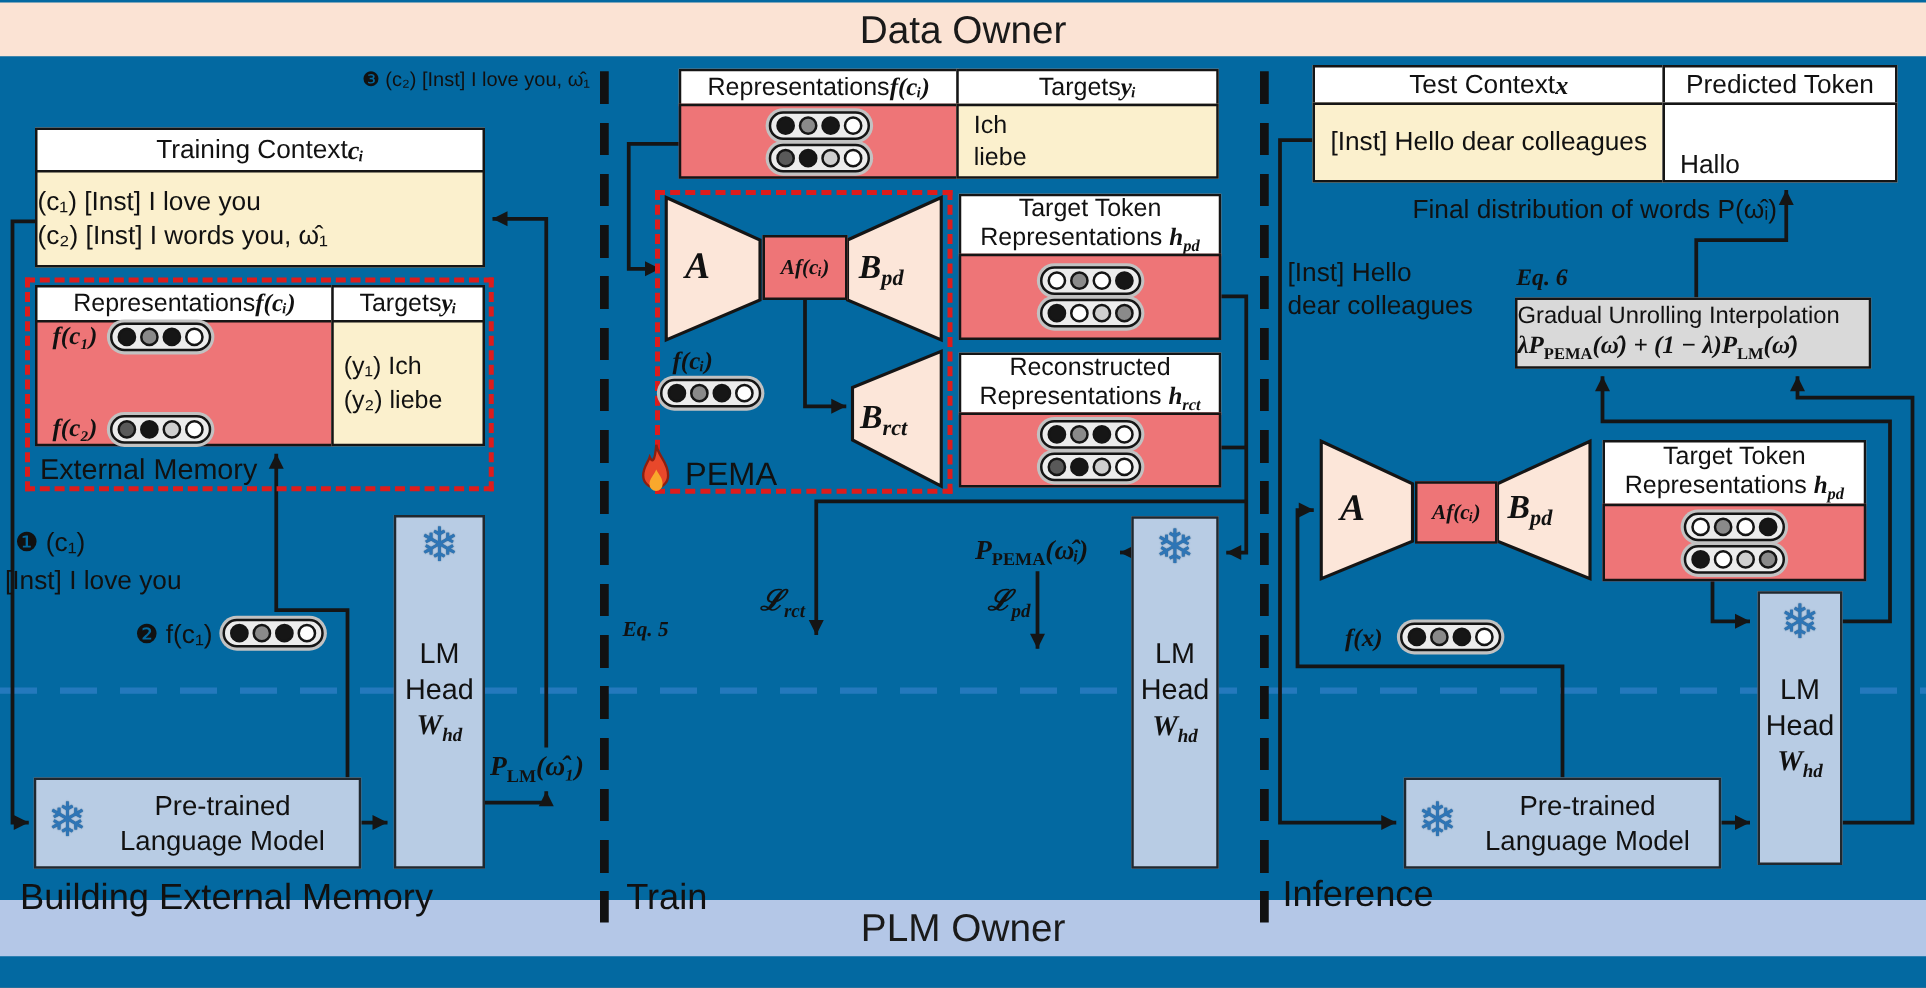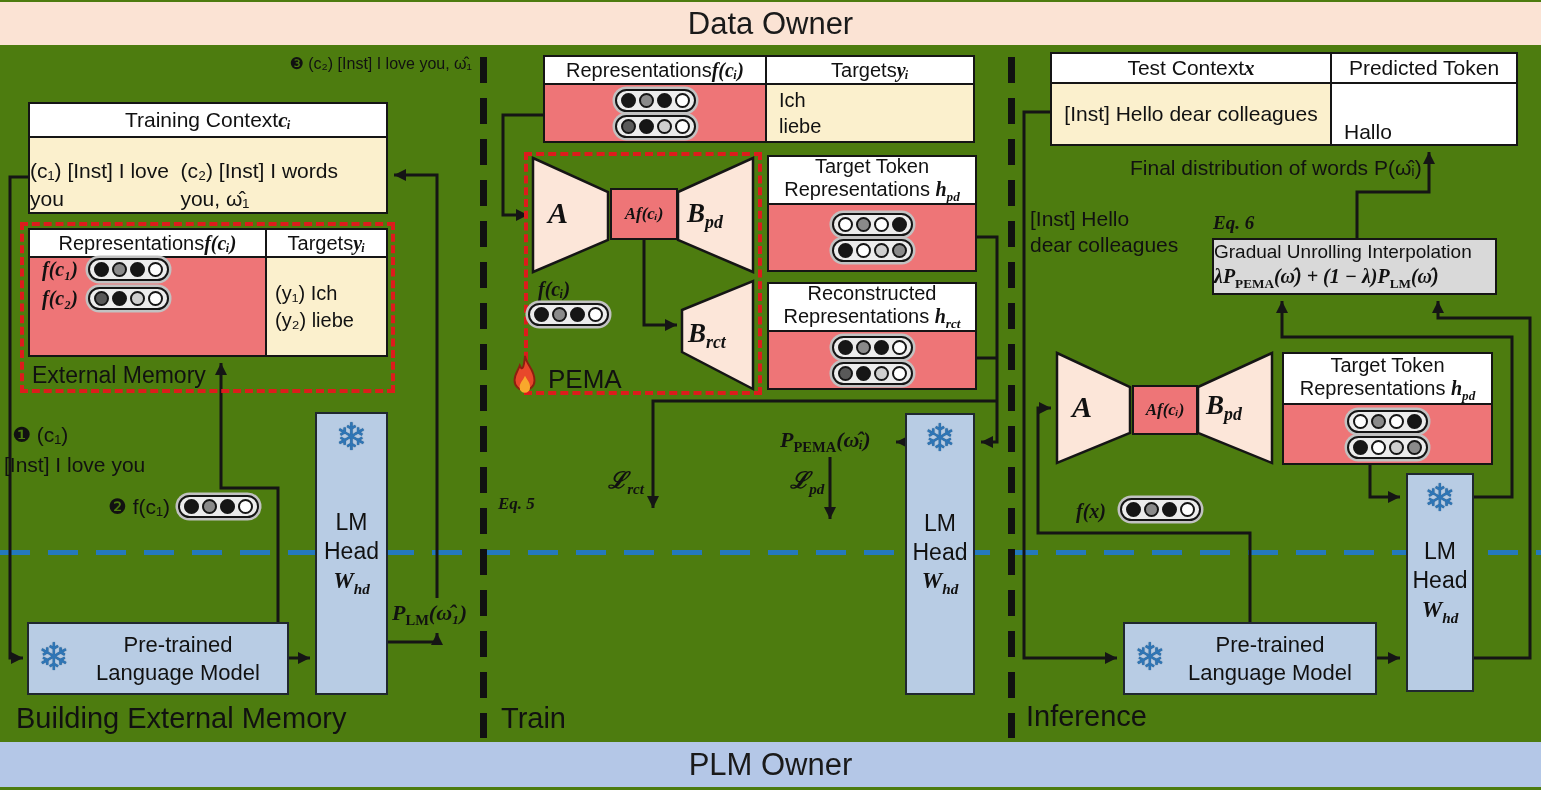--- a/index.html
+++ b/index.html
@@ -3,26 +3,26 @@
 <meta charset="utf-8">
 <style>
   :root{
     --peach_banner:#fbe3d4; --blue_banner:#b4c7e7; --box_blue:#b8cce4;
     --cell_red:#ee7577; --cell_yellow:#fbf0cd; --trapezoid:#fce6d9;
     --gray_box:#d9d9d9; --red_dashed:#dd1c1c; --blue_dashed:#2479bd;
     --wire:#151515; --snowflake:#2e75b6;
   }
   *{margin:0;padding:0;box-sizing:border-box}
   body{background:#888;font-family:"Liberation Sans","DejaVu Sans",sans-serif;color:#111}
-  .stage{position:relative;width:1541px;height:790px;background:#4d7c0f;overflow:hidden;margin:0 auto}
+  .stage{position:relative;width:1541px;height:790px;background:#0369a1;overflow:hidden;margin:0 auto}
   .abs{position:absolute}
   .banner{left:0;width:1541px;display:flex;align-items:center;justify-content:center;
           font-size:31px;color:#1a1a1a}
   .banner.top{top:2px;height:43px;background:var(--peach_banner)}
-  .banner.bottom{top:742px;height:45px;background:var(--blue_banner)}
+  .banner.bottom{top:720px;height:45px;background:var(--blue_banner)}
   .blueline{left:0;top:550px;width:1541px;height:5px;
     background:repeating-linear-gradient(to right,var(--blue_dashed) 0 30px,transparent 30px 48px)}
   .vdivider{width:7px;top:57px;height:681px;
     background:repeating-linear-gradient(to bottom,#111 0 26px,transparent 26px 41px)}
   .hdrcell{display:flex;align-items:center;justify-content:center;background:#fff;
     border:2.5px solid #151515;font-size:21px;white-space:nowrap}
   .bodycell{border:2.5px solid #151515;font-size:20px}
   .yellow{background:var(--cell_yellow)}
   .red{background:var(--cell_red)}
   .var{font-family:"Liberation Serif","DejaVu Serif",serif;font-style:italic;font-weight:bold}
@@ -99,35 +99,35 @@
       <polygon points="1198,387 1272,353 1272,463 1198,433"></polygon>
     </g>
   </svg>
 
   <div class="abs fg" style="left:60px;top:54px;width:412px;text-align:right;font-size:16px;white-space:nowrap"><span>❸ (c₂) [Inst] I love you, ω̂₁</span></div>
 
   <div class="abs fg hdrcell" style="left:28px;top:102px;width:360px;height:36px">
     <span>Training Context </span>
       <span class="var">cᵢ</span>
   </div>
-  <div class="abs fg bodycell yellow" style="left:28px;top:136px;width:360px;height:78px;display:flex;flex-direction:row;justify-content:center;align-items:flex-end;padding-right:10px;font-size:21px;line-height:1.3">
+  <div class="abs fg bodycell yellow" style="left:28px;top:136px;width:360px;height:78px;display:flex;flex-direction:column;justify-content:center;padding-right:10px;font-size:21px;line-height:1.3">
     <div>(c₁) [Inst] I love you</div>
     <div>(c₂) [Inst] I words you, ω̂₁</div>
   </div>
 
   <div class="abs fg dashedbox" style="left:20px;top:222px;width:375px;height:171px"></div>
   <div class="abs fg hdrcell" style="left:28px;top:228px;width:239px;height:30px;font-size:20px">
     <span>Representations </span>
       <span class="var">f(cᵢ)</span>
   </div>
   <div class="abs fg hdrcell" style="left:265px;top:228px;width:123px;height:30px;font-size:20px">
     <span>Targets </span>
       <span class="var">yᵢ</span>
   </div>
-  <div class="abs fg bodycell red" style="left:28px;top:256px;width:239px;height:101px;display:flex;flex-direction:column;justify-content:flex-start;gap:6px">
+  <div class="abs fg bodycell red" style="left:28px;top:256px;width:239px;height:101px;display:flex;flex-direction:column;justify-content:space-between;gap:6px">
     <div class="memrow">
       <span class="var" style="font-size:20px">f(c₁)</span>
       <span class="pill">
           <span class="dot black"></span>
           <span class="dot gray"></span>
           <span class="dot black"></span>
           <span class="dot white"></span>
         </span>
     </div>
     <div class="memrow">

